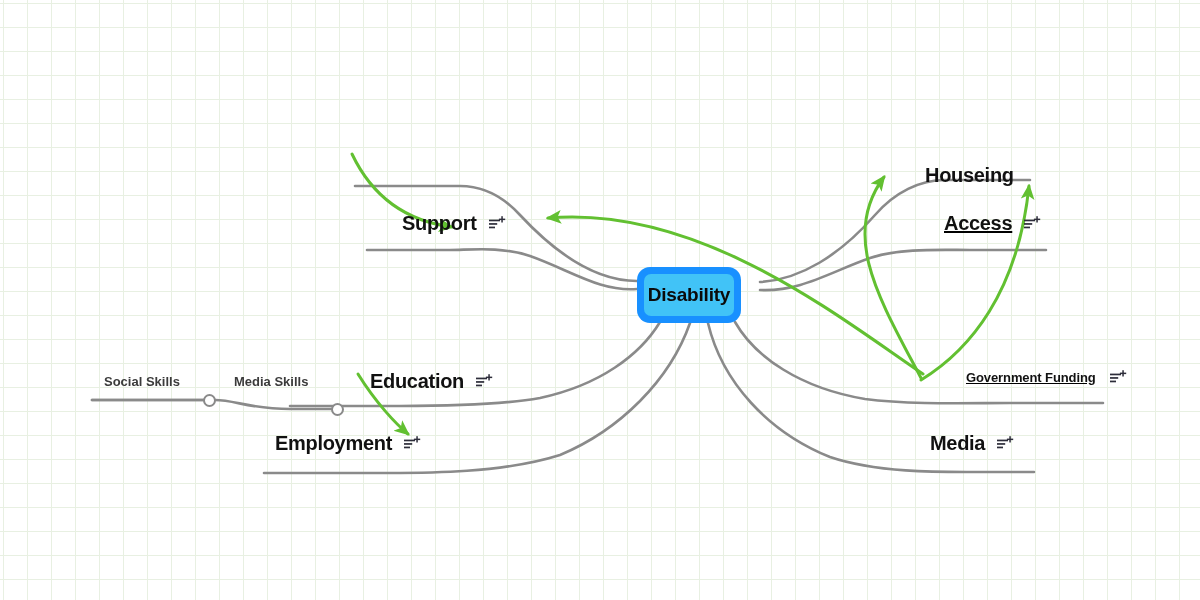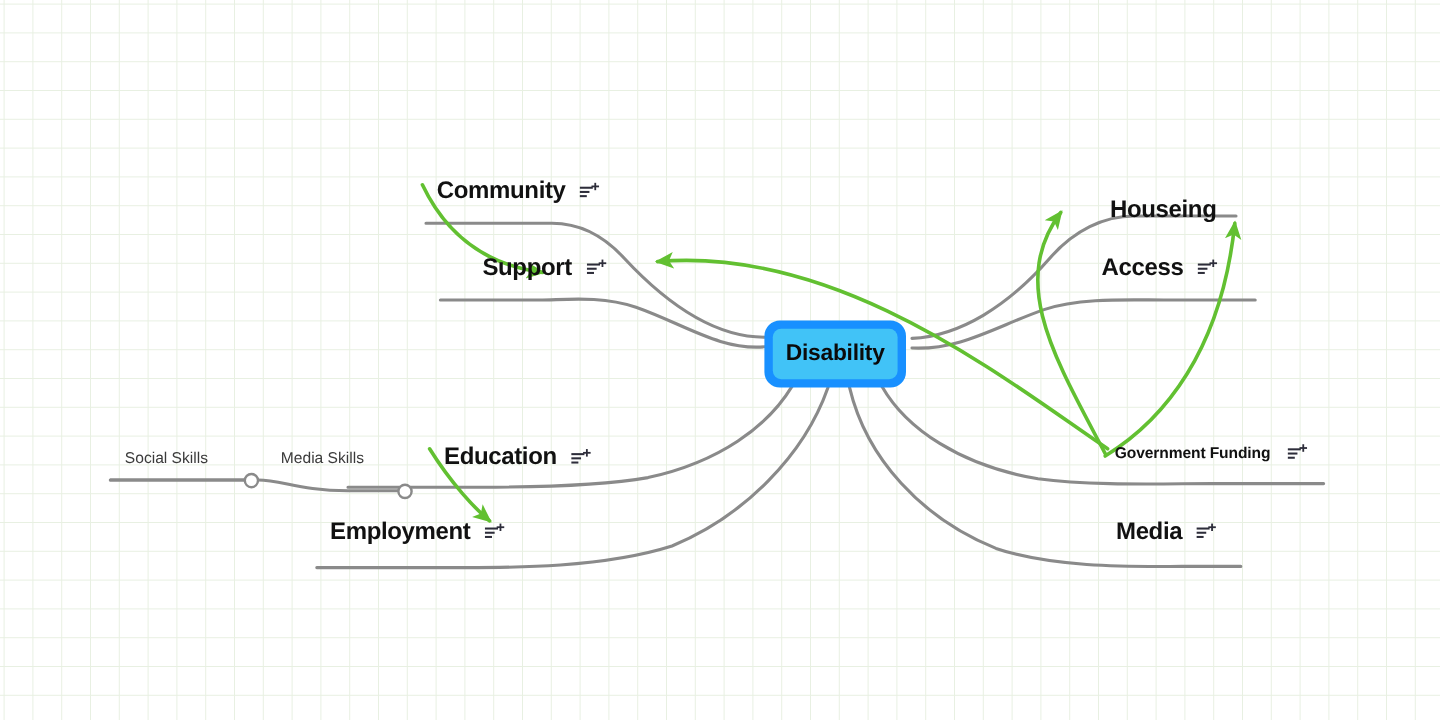--- a/index.html
+++ b/index.html
@@ -29,21 +29,21 @@
     top: 0;
     width: 1200px;
     height: 600px;
     pointer-events: none;
   }
   
   .center-node {
     position: absolute;
     left: 637px;
     top: 267px;
-    width: 118px;
+    width: 104px;
     height: 56px;
     box-sizing: border-box;
     border-radius: 13px;
     display: flex;
     align-items: center;
     justify-content: center;
     cursor: pointer;
   }
   .center-node .inner {
     position: absolute;
@@ -71,21 +71,21 @@
   }
   .topic .txt {
     font-weight: bold;
     color: #111111;
     letter-spacing: -0.3px;
   }
   .topic.main .txt { font-size: 20px; }
   .topic.small .txt { font-size: 13px; letter-spacing: -0.1px; }
   .topic.sub .txt {
     font-size: 13px;
-    font-weight: normal;
+    font-weight: bold;
     color: #3b3b3b;
     letter-spacing: 0;
   }
   .note-icon {
     margin-left: 12px;
     display: inline-block;
     width: 17px;
     height: 15px;
     position: relative;
     flex: 0 0 auto;
@@ -148,36 +148,20 @@
   </svg>
 
   <div class="handle" style="left:203px; top:394px;"></div>
   <div class="handle" style="left:331px; top:403px;"></div>
 
   <div class="center-node" style="background:#1890ff;">
     <div class="inner" style="background:#41c3f7;"></div>
     <span class="label">Disability</span>
   </div>
 
-  <div class="topic main" style="left:364px; top:148px;">
-    <span class="txt">Community</span>
-    <span class="note-icon">
-      <svg width="17" height="15" viewBox="0 0 17 15" aria-hidden="true">
-        <g fill="#2d2d3a">
-          <rect x="0" y="3.6" width="11" height="1.7"></rect>
-          <rect x="0" y="7.1" width="8.2" height="1.7"></rect>
-          <rect x="0" y="10.6" width="6" height="1.7"></rect>
-        </g>
-        <g fill="#2d2d3a">
-          <rect x="12.3" y="0.2" width="1.5" height="6.3"></rect>
-          <rect x="9.9" y="2.6" width="6.3" height="1.5"></rect>
-        </g>
-      </svg>
-    </span>
-  </div>
 
   <div class="topic main" style="left:377px; top:212px;margin-left:25px;">
     <span class="txt">Support</span>
     <span class="note-icon">
       <svg width="17" height="15" viewBox="0 0 17 15" aria-hidden="true">
         <g fill="#2d2d3a">
           <rect x="0" y="3.6" width="11" height="1.7"></rect>
           <rect x="0" y="7.1" width="8.2" height="1.7"></rect>
           <rect x="0" y="10.6" width="6" height="1.7"></rect>
         </g>
@@ -220,38 +204,38 @@
           <rect x="9.9" y="2.6" width="6.3" height="1.5"></rect>
         </g>
       </svg>
     </span>
   </div>
 
   <div class="topic main" style="left:925px; top:140px;margin-top:24px;">
     <span class="txt">Houseing</span>
   </div>
 
-  <div class="topic main" style="left:918px; top:212px;">
+  <div class="topic main" style="left:944px; top:212px;text-decoration:underline;">
     <span class="txt">Access</span>
     <span class="note-icon">
       <svg width="17" height="15" viewBox="0 0 17 15" aria-hidden="true">
         <g fill="#2d2d3a">
           <rect x="0" y="3.6" width="11" height="1.7"></rect>
           <rect x="0" y="7.1" width="8.2" height="1.7"></rect>
           <rect x="0" y="10.6" width="6" height="1.7"></rect>
         </g>
         <g fill="#2d2d3a">
           <rect x="12.3" y="0.2" width="1.5" height="6.3"></rect>
           <rect x="9.9" y="2.6" width="6.3" height="1.5"></rect>
         </g>
       </svg>
     </span>
   </div>
 
-  <div class="topic small" style="left:929px; top:370px;">
+  <div class="topic small" style="left:966px; top:370px;text-decoration:underline;">
     <span class="txt">Government Funding</span>
     <span class="note-icon">
       <svg width="17" height="15" viewBox="0 0 17 15" aria-hidden="true">
         <g fill="#2d2d3a">
           <rect x="0" y="3.6" width="11" height="1.7"></rect>
           <rect x="0" y="7.1" width="8.2" height="1.7"></rect>
           <rect x="0" y="10.6" width="6" height="1.7"></rect>
         </g>
         <g fill="#2d2d3a">
           <rect x="12.3" y="0.2" width="1.5" height="6.3"></rect>

